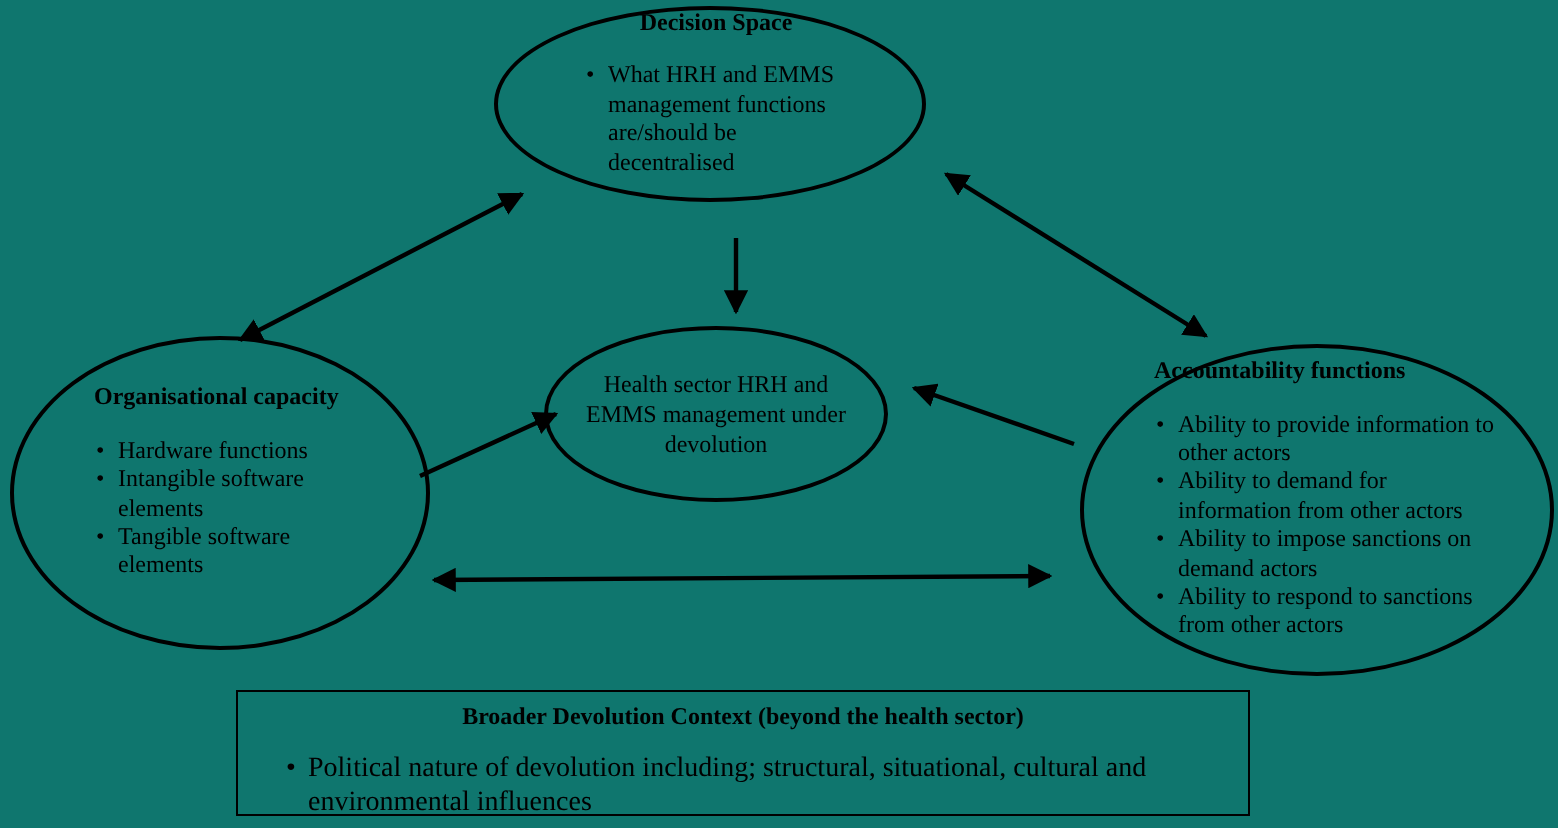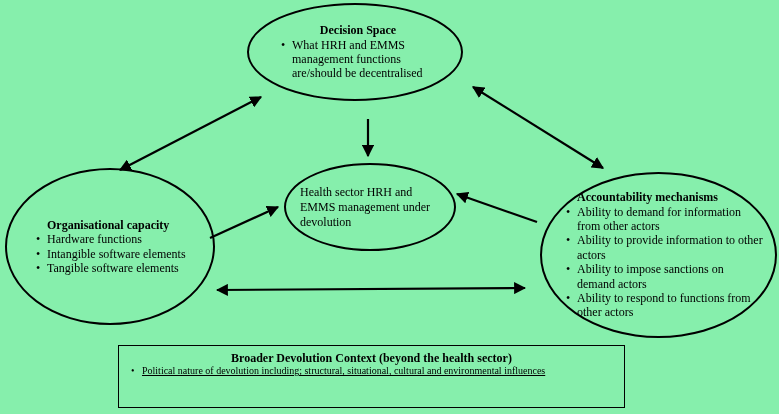--- a/index.html
+++ b/index.html
@@ -1,20 +1,20 @@
 <!DOCTYPE html>
 <html><head>
 <meta charset="utf-8">
 <style>
   html, body { margin: 0; padding: 0; background: #ffffff; }
   #canvas {
     position: relative;
     width: 779px;
     height: 414px;
-    background: #86efac;
+    background: #0f766e;
     font-family: "Liberation Serif", serif;
     color: #000000;
     overflow: hidden;
   }
   .ellipse {
     position: absolute;
     border: 2px solid #000000;
     border-radius: 50%;
     box-sizing: border-box;
     display: flex;
@@ -22,21 +22,21 @@
     justify-content: center;
   }
   .node-title {
     font-weight: bold;
     font-size: 12px;
     line-height: 1.2;
   }
   .node-title.centered { text-align: center; }
   .node-title.indented { margin-left: 13px; }
   ul.bullets {
-    margin: 0;
+    margin: 12px;
     padding: 0;
     list-style: none;
     font-size: 12px;
     line-height: 1.2;
   }
   ul.bullets li {
     position: relative;
     padding-left: 13px;
   }
   ul.bullets li::before {
@@ -46,37 +46,38 @@
   }
   #node-decision-space {
     left: 247px; top: 3px; width: 216px; height: 98px;
     padding: 0 24px 0 30px;
   }
   #node-organisational-capacity {
     left: 5px; top: 168px; width: 210px; height: 157px;
     padding: 0 16px 0 27px;
   }
   #node-health-sector {
-    left: 284px; top: 163px; width: 172px; height: 88px;
+    left: 272px; top: 163px; width: 172px; height: 88px;
     padding: 0 14px;
+    text-align: center;
     font-size: 12px;
     line-height: 1.25;
   }
   #node-accountability {
     left: 540px; top: 172px; width: 237px; height: 166px;
     padding: 0 12px 0 22px;
   }
   #node-broader-context {
     position: absolute;
     left: 118px; top: 345px; width: 507px; height: 63px;
     border: 1.5px solid #000000;
     box-sizing: border-box;
     padding: 5px 10px 0 10px;
   }
-  #node-broader-context ul.bullets { font-size: 10px; text-decoration: underline; }
+  #node-broader-context ul.bullets { font-size: 14px; }
   #arrow-layer {
     position: absolute;
     left: 0; top: 0;
     width: 779px; height: 414px;
     pointer-events: none;
   }
   #arrow-layer line { stroke: #000000; stroke-width: 2.2; }
 </style>
 </head>
 <body>
@@ -111,26 +112,26 @@
       <li>Intangible software elements</li>
       <li>Tangible software elements</li>
     </ul>
   </div>
 
   <div class="ellipse" id="node-health-sector">
     <div>Health sector HRH and EMMS management under devolution</div>
   </div>
 
   <div class="ellipse" id="node-accountability">
-    <div class="node-title indented">Accountability mechanisms</div>
+    <div class="node-title indented">Accountability functions</div>
     <ul class="bullets">
+      <li>Ability to provide information to other actors</li>
       <li>Ability to demand for information from other actors</li>
-      <li>Ability to provide information to other actors</li>
       <li>Ability to impose sanctions on demand actors</li>
-      <li>Ability to respond to functions from other actors</li>
+      <li>Ability to respond to sanctions from other actors</li>
     </ul>
   </div>
 
   <div id="node-broader-context">
     <div class="node-title centered">Broader Devolution Context (beyond the health sector)</div>
     <ul class="bullets">
       <li>Political nature of devolution including; structural, situational, cultural and environmental influences</li>
     </ul>
   </div>
 

